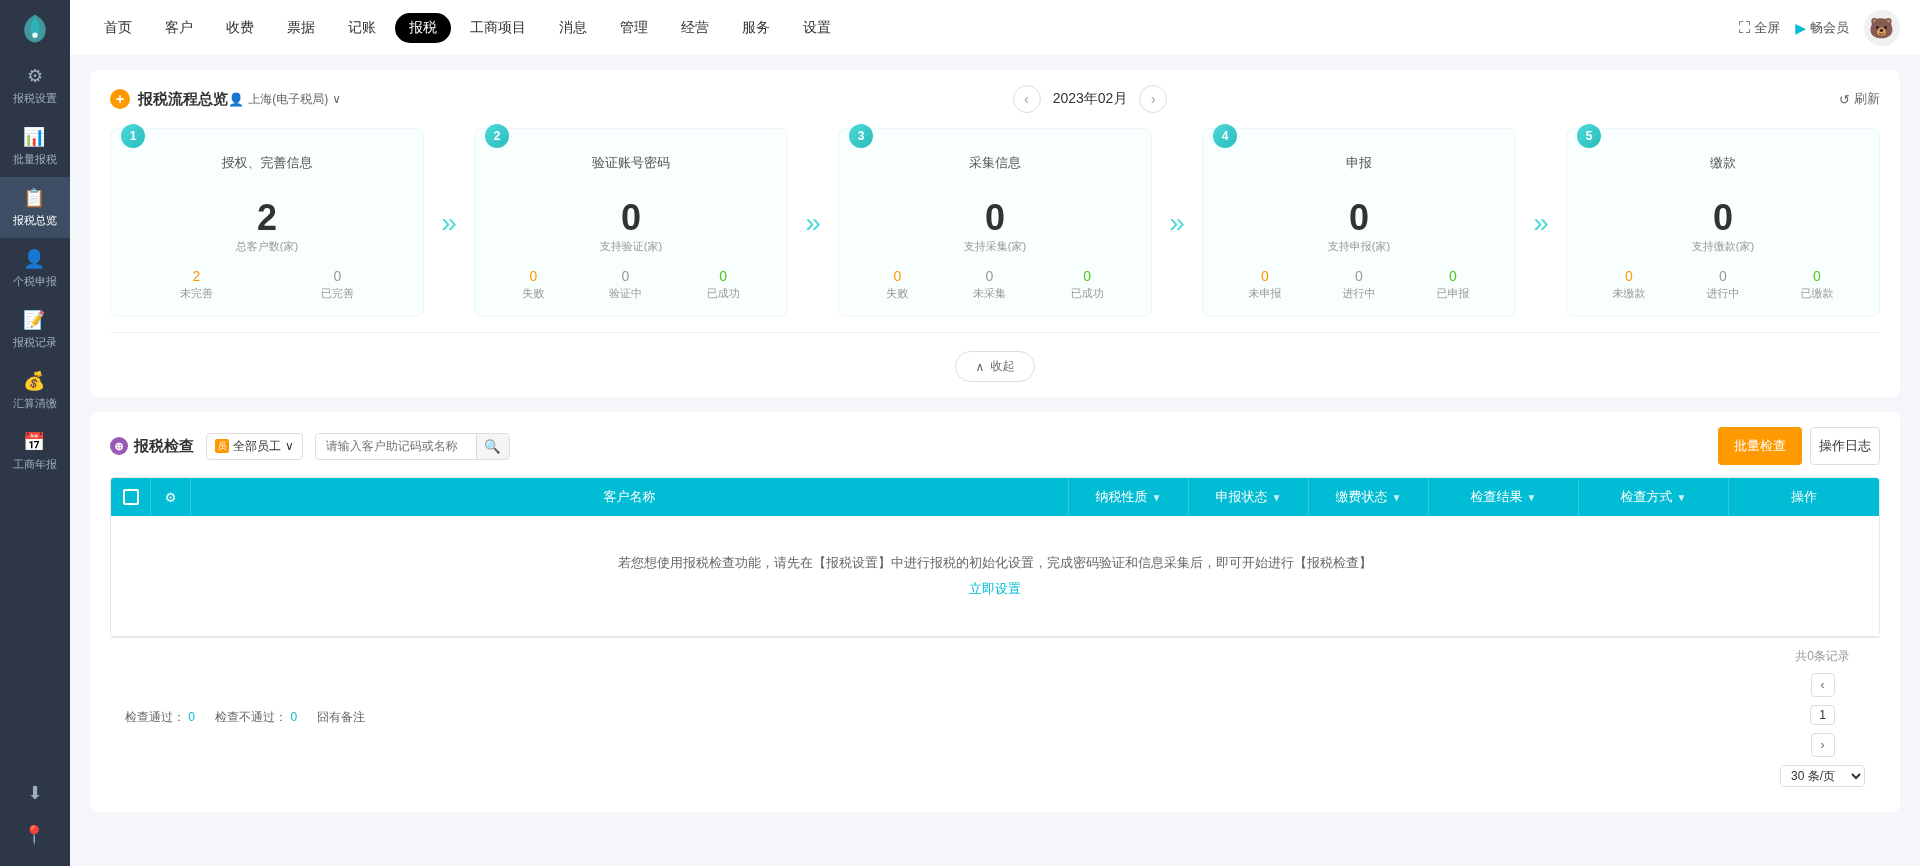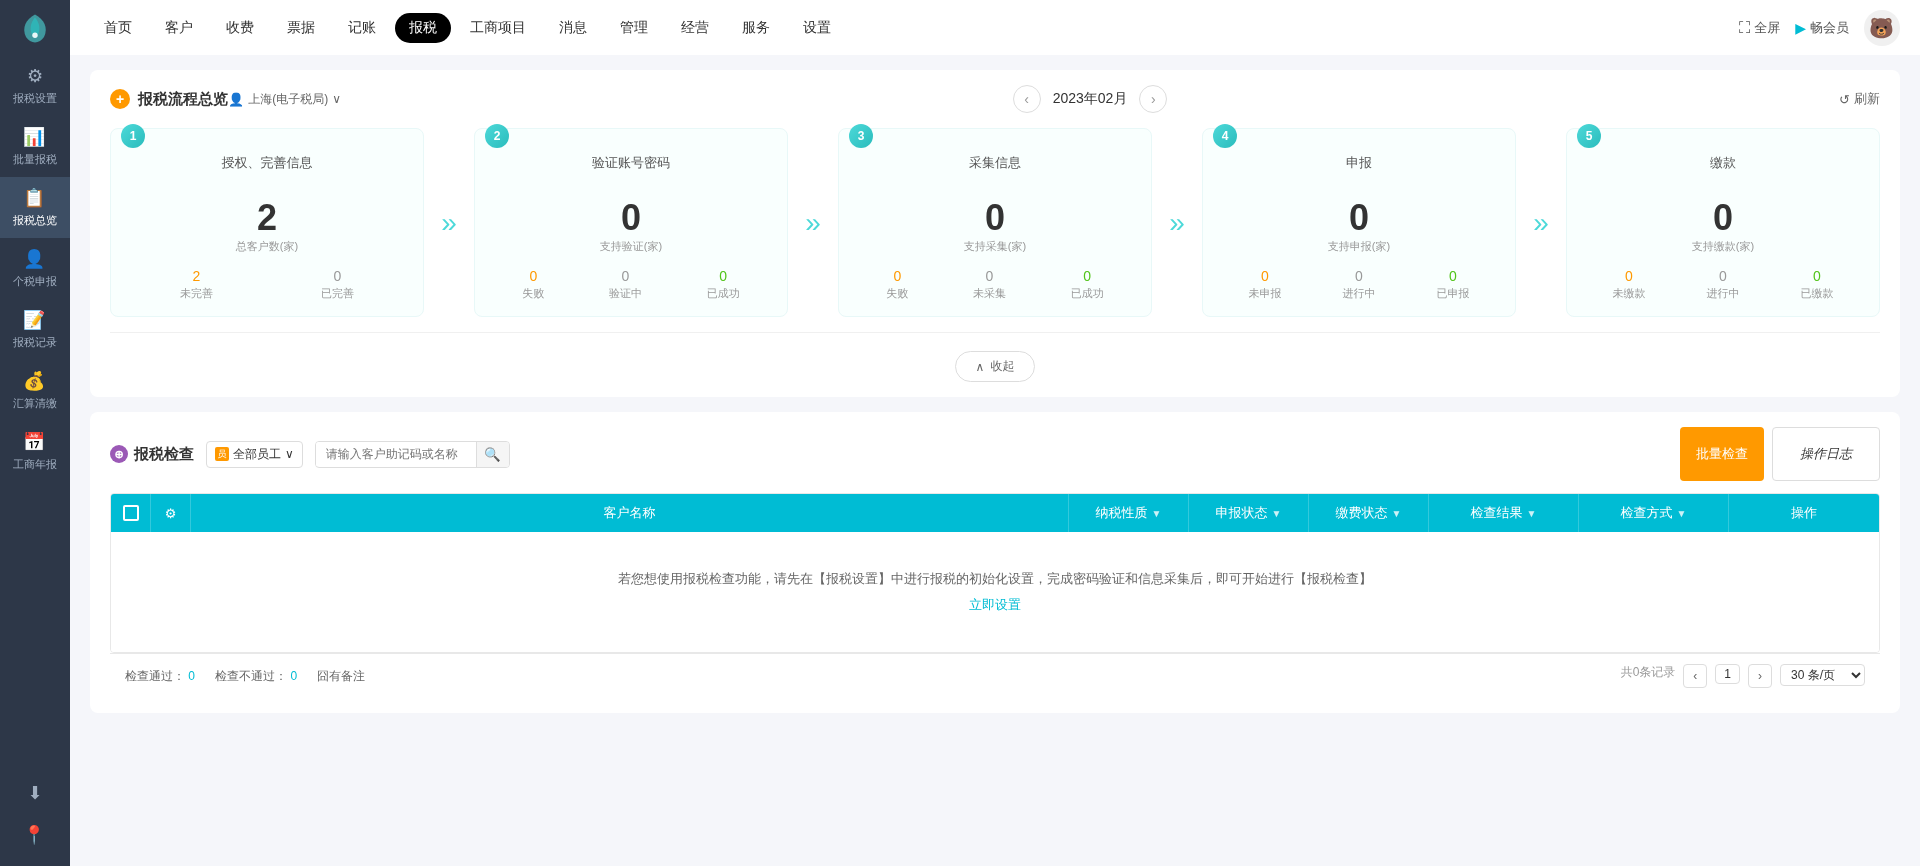--- a/index.html
+++ b/index.html
@@ -319,33 +319,32 @@
       padding: 5px 8px;
       cursor: pointer;
       color: #666;
     }
     .check-actions { margin-left: auto; display: flex; gap: 8px; }
     .btn-primary {
       background: #f90;
       color: #fff;
       border: none;
       border-radius: 4px;
-      padding: 18px 16px;
+      padding: 10px 16px;
       cursor: pointer;
       font-size: 13px;
     }
     .btn-secondary {
       background: #fff;
       color: #333;
       border: 1px solid #ddd;
       border-radius: 4px;
-      padding: 6px 27px;
+      padding: 6px 8px;
       cursor: pointer;
       font-size: 13px;
-      font-style: italic;
     }
 
     
     .table-container { border: 1px solid #e8e8e8; border-radius: 4px; overflow: hidden; }
     .table-header {
       display: grid;
       grid-template-columns: 40px 40px 1fr 120px 120px 120px 150px 150px 150px;
       background: #00bcd4;
       color: #fff;
       font-size: 13px;
@@ -393,22 +392,23 @@
       padding: 10px 15px;
       background: #fff;
       border-top: 1px solid #e8e8e8;
       font-size: 12px;
       color: #666;
     }
     .footer-left { display: flex; gap: 20px; }
     .footer-stat a { color: #00bcd4; cursor: pointer; }
     .footer-right {
       display: flex;
-      align-items: flex-start;
+      align-items: center;
       gap: 8px;
+      flex-direction: column;
     }
     .page-info { color: #999; }
     .page-btn {
       width: 24px; height: 24px;
       border: 1px solid #ddd;
       background: #fff;
       border-radius: 4px;
       display: flex; align-items: center; justify-content: center;
       cursor: pointer;
       font-size: 12px;

